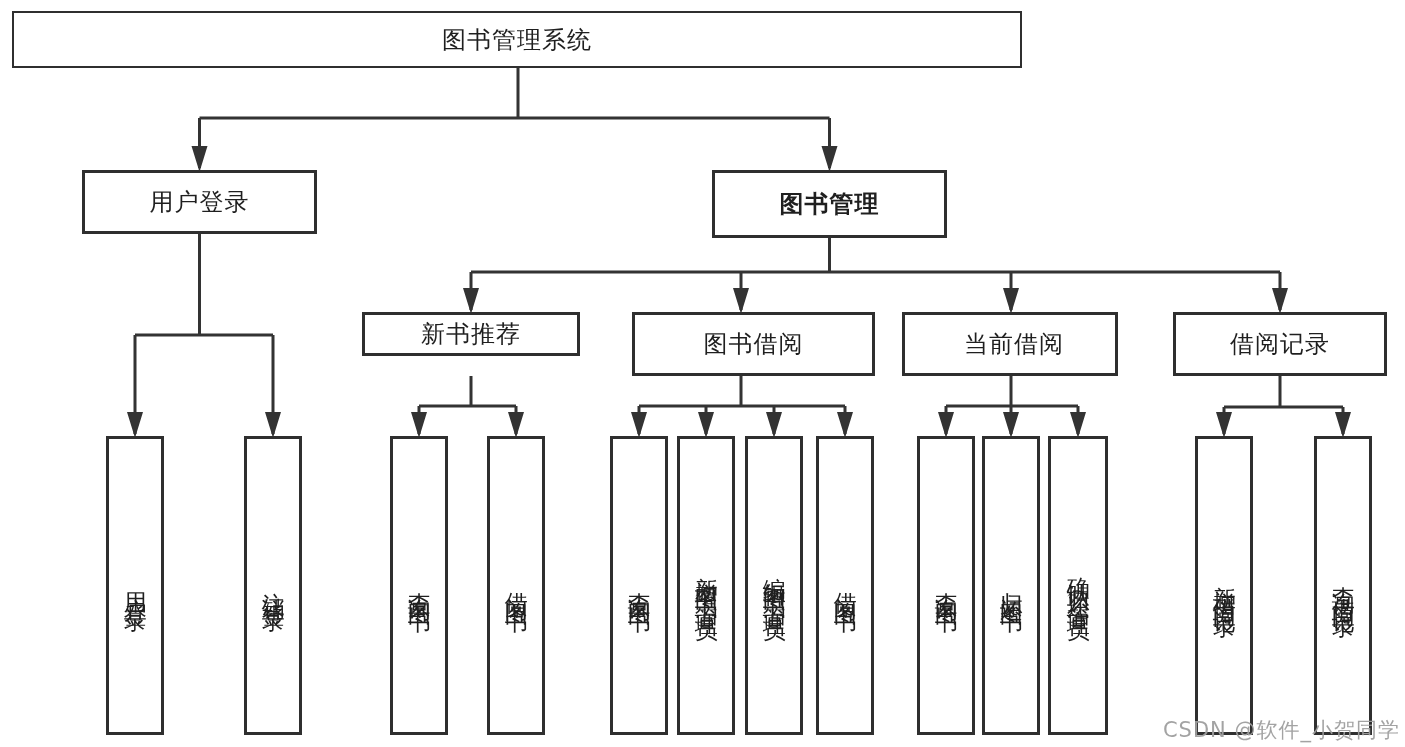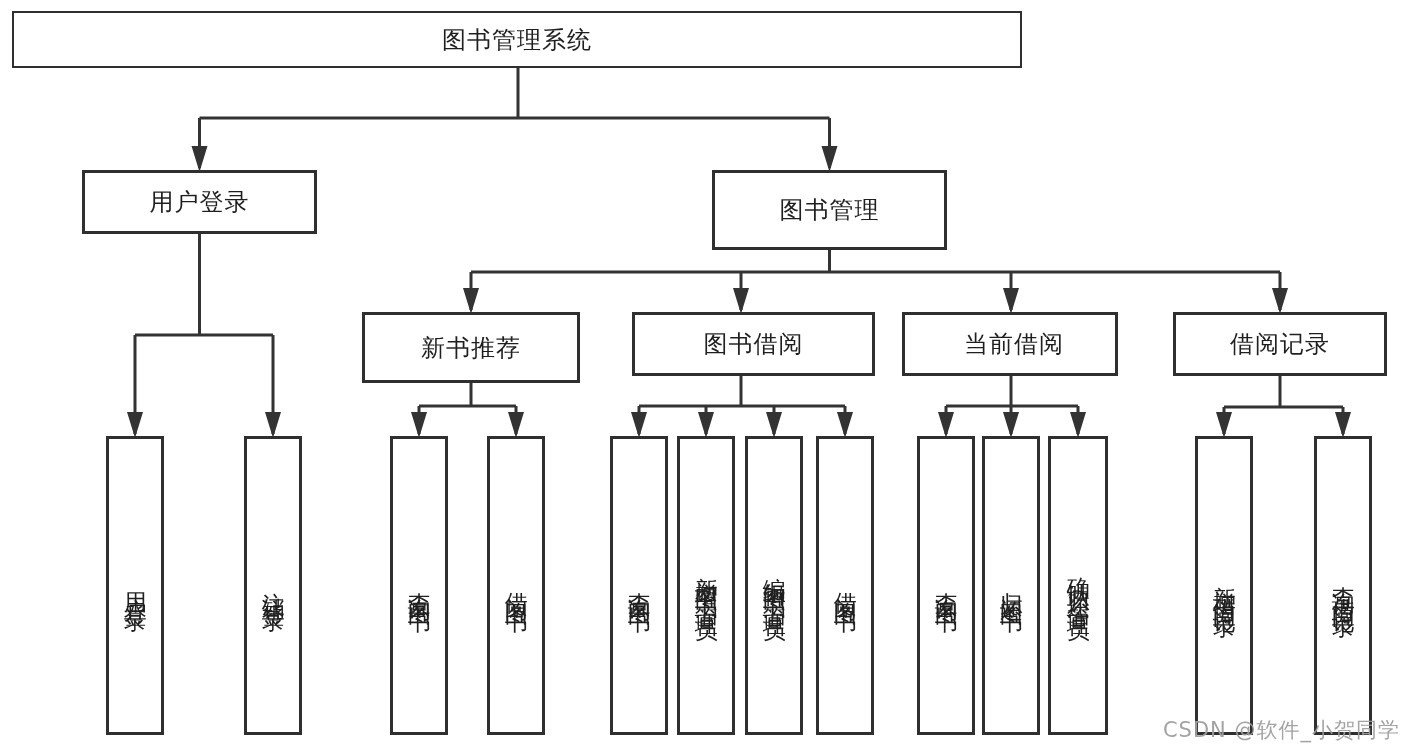--- a/index.html
+++ b/index.html
@@ -15,22 +15,22 @@
     display:flex;align-items:center;justify-content:center;color:#1f1f1f;
   }
   .h-node{font-size:24px;letter-spacing:1px;white-space:nowrap;text-align:center;}
   .v-node{
     writing-mode:vertical-rl;text-orientation:mixed;
     font-size:23px;letter-spacing:6px;line-height:1.1;
   }
   
   .n-root{left:12px;top:11px;width:1010px;height:57px;border-width:2.5px;}
   .n-user-login{left:82px;top:170px;width:235px;height:64px;}
-  .n-book-mgmt{left:712px;top:170px;width:235px;height:80px;}
-  .n-new-books{left:362px;top:312px;width:218px;height:71px;}
+  .n-book-mgmt{left:712px;top:170px;width:235px;height:68px;font-weight:bold;}
+  .n-new-books{left:362px;top:312px;width:218px;height:44px;}
   .n-book-borrow{left:632px;top:312px;width:243px;height:64px;}
   .n-current-borrow{left:902px;top:312px;width:216px;height:64px;padding-left:8px;}
   .n-borrow-records{left:1173px;top:312px;width:214px;height:64px;}
   
   .leaf{top:436px;width:58px;height:299px;}
   .l-user-login{left:106px;}
   .l-logout{left:244px;}
   .l-query-books-1{left:390px;}
   .l-borrow-books-1{left:487px;}
   .l-query-books-2{left:610px;}

